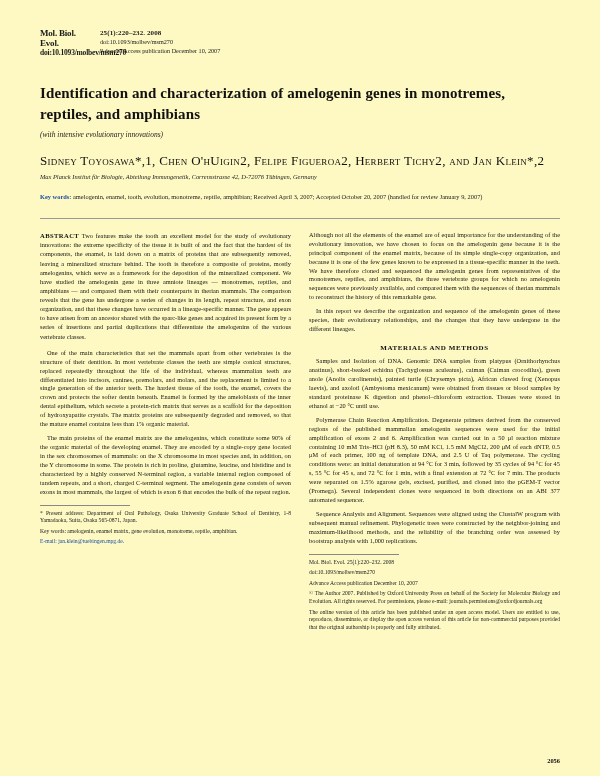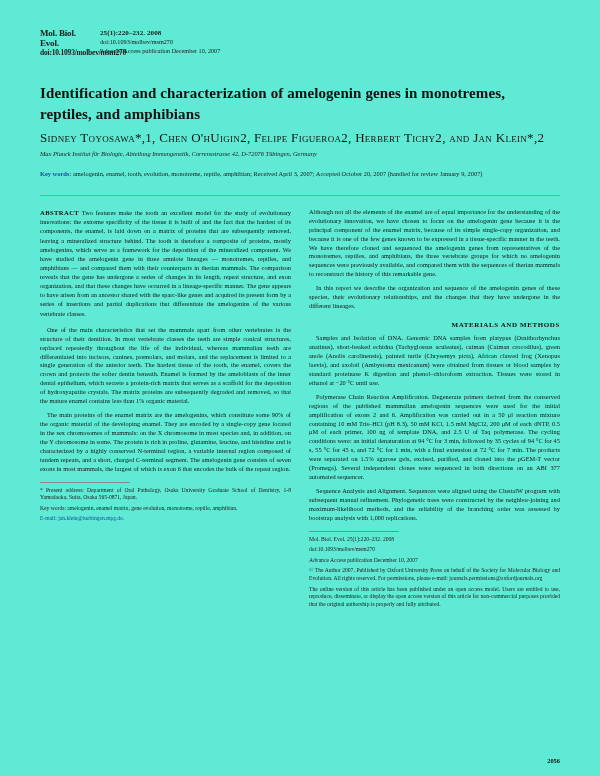--- a/index.html
+++ b/index.html
@@ -11,21 +11,21 @@
     width: 600px;
     height: 776px;
     font-family: "Liberation Serif", serif;
     color: #111;
     overflow: hidden;
   }
   .page {
     position: relative;
     width: 600px;
     height: 776px;
-    background: #5eead4;
+    background: #fef9c3;
     box-sizing: border-box;
     padding: 28px 40px 18px 40px;
   }
 
   
   .masthead {
     display: flex;
     align-items: flex-start;
     gap: 8px;
     margin-bottom: 26px;
@@ -119,21 +119,21 @@
   .abstract-head {
     font-size: 6.6px;
     font-weight: bold;
     letter-spacing: 0.4px;
     filter: blur(0.3px);
   }
   .section-head {
     font-size: 7px;
     font-weight: bold;
     letter-spacing: 0.6px;
-    text-align: right;
+    text-align: center;
     margin: 10px 0 5px 0;
     font-variant: small-caps;
     filter: blur(0.3px);
   }
   p.body {
     font-size: 6.3px;
     line-height: 1.42;
     text-align: justify;
     margin: 0 0 5px 0;
     color: #141414;
@@ -194,20 +194,21 @@
       <span>doi:10.1093/molbev/msm270</span>
     </div>
     <div class="masthead-meta">
       <div class="l1">25(1):220–232. 2008</div>
       <div class="l2">doi:10.1093/molbev/msm270</div>
       <div class="l3">Advance Access publication December 10, 2007</div>
     </div>
   </div>
 
   <h1 class="title">Identification and characterization of amelogenin genes in monotremes, reptiles, and amphibians</h1>
+  <div class="subtitle">(with intensive evolutionary innovations)</div>
   <div class="authors">Sidney Toyosawa*,1, Chen O'hUigin2, Felipe Figueroa2, Herbert Tichy2, and Jan Klein*,2</div>
   <div class="affiliation">Max Planck Institut für Biologie, Abteilung Immungenetik, Corrensstrasse 42, D-72076 Tübingen, Germany</div>
   <div class="history">
     <span class="tag">Key words:</span>
     <span>amelogenin, enamel, tooth, evolution, monotreme, reptile, amphibian; Received April 3, 2007; Accepted October 20, 2007 (handled for review January 9, 2007)</span>
   </div>
 
   <hr class="rule">
 
   <div class="columns">

